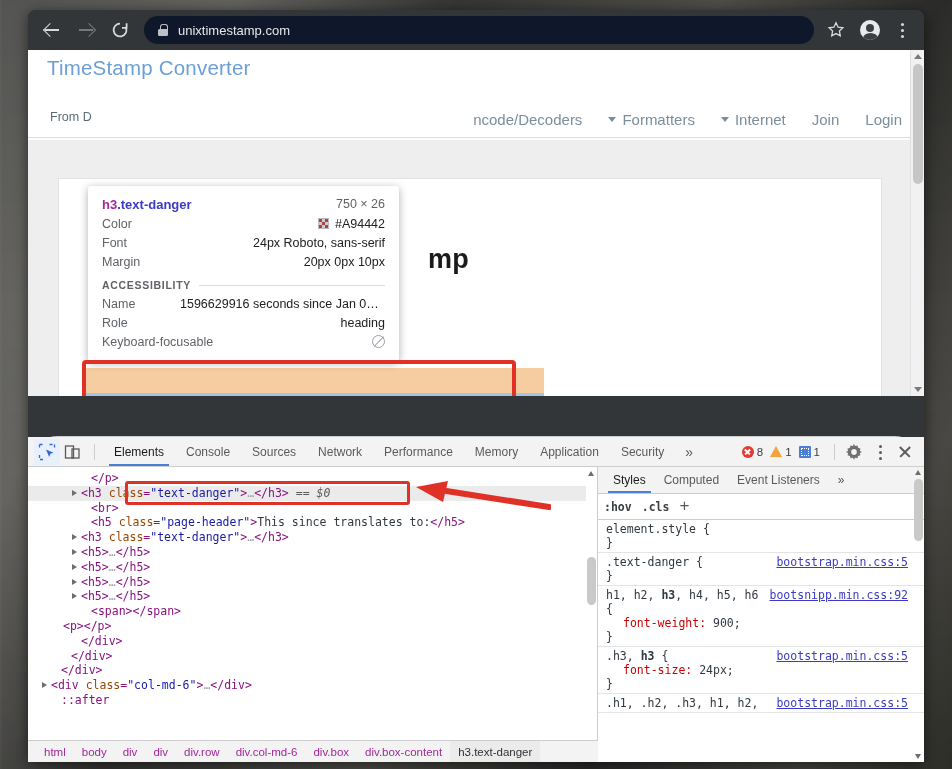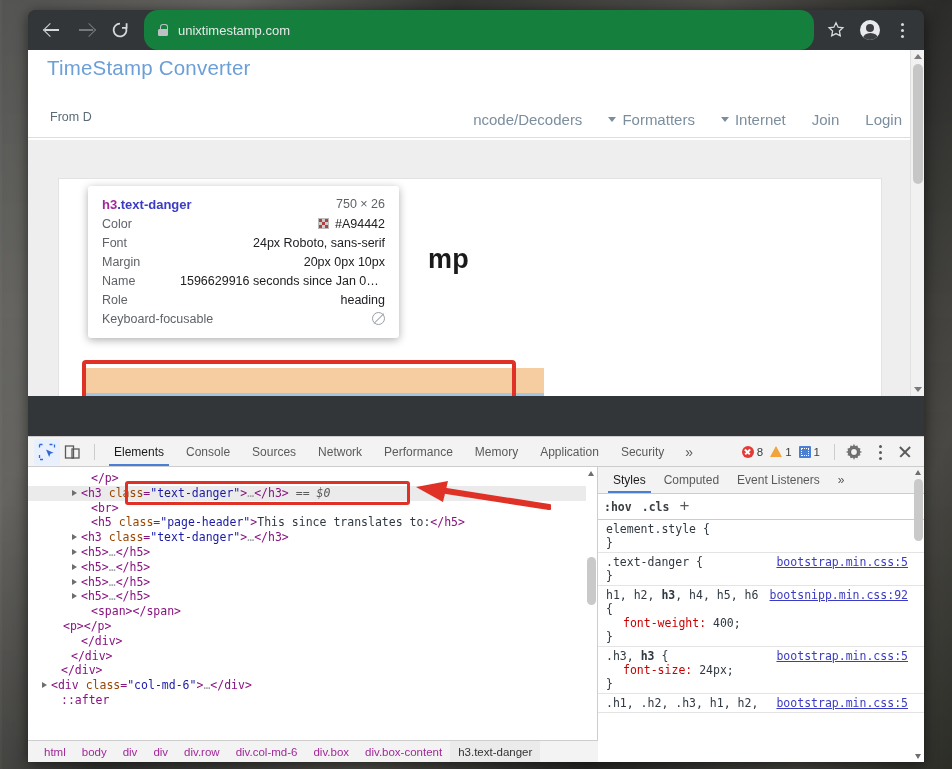--- a/index.html
+++ b/index.html
@@ -165,22 +165,22 @@
   }
   .arrow-right::before { background:#76797c; }
   .arrow-right::after {
     content:""; position:absolute; left:14px; top:11px; width:9px; height:9px;
     border-right:1.8px solid #76797c; border-top:1.8px solid #76797c;
     transform: rotate(45deg);
   }
   .reload svg { position:absolute; left:7px; top:7px; }
   .omnibox {
     flex: 1 1 auto;
-    height: 40px;
-    background: #15803d;
+    height: 28px;
+    background: #0f172a;
     border-radius: 14px;
     margin-left: 6px;
     display: flex;
     align-items: center;
     padding: 0 14px;
     gap: 10px;
   }
   .lock {
     width: 10px; height: 12px;
     position: relative;
@@ -343,20 +343,21 @@
   .page-scroll .up { top:4px; border-bottom:5px solid #7a7a7a; }
   .page-scroll .dn { bottom:4px; border-top:5px solid #7a7a7a; }
 
   
   .devtools {
     position:absolute; left:0; right:0; top:426px; bottom:0;
     background:#fff;
     border-top:1px solid #cdcdcd;
     display:flex; flex-direction:column;
     font-family:"Liberation Sans", sans-serif;
+    border-radius:30px;
   }
   .dt-toolbar {
     height:30px; flex:0 0 auto;
     display:flex; align-items:center;
     background:#f3f3f3;
     border-bottom:1px solid #cdcdcd;
     padding:0 6px;
     gap:0;
   }
   .dt-ico { width:26px; height:26px; position:relative; flex:0 0 auto; }
@@ -587,20 +588,24 @@
           <span>#A94442</span>
         </span>
       </div>
       <div class="tt-row">
         <span class="tt-label">Font</span>
         <span class="tt-val">24px Roboto, sans-serif</span>
       </div>
       <div class="tt-row">
         <span class="tt-label">Margin</span>
         <span class="tt-val">20px 0px 10px</span>
+      </div>
+      <div class="tt-acc-head">
+        <span>ACCESSIBILITY</span>
+        <span class="rule"></span>
       </div>
       <div class="tt-row">
         <span class="tt-label">Name</span>
         <span class="tt-name-val">1596629916 seconds since Jan 01 197…</span>
       </div>
       <div class="tt-row">
         <span class="tt-label">Role</span>
         <span class="tt-val">heading</span>
       </div>
       <div class="tt-row">
@@ -728,21 +733,21 @@
             </div>
             <div class="st-rule">
               <div class="st-sel">.text-danger {</div>
               <a class="srcfile">bootstrap.min.css:5</a>
               <div>}</div>
             </div>
             <div class="st-rule">
               <div class="st-sel"><span>h1, h2, </span><b>h3</b><span>, h4, h5, h6</span></div>
               <a class="srcfile">bootsnipp.min.css:92</a>
               <div>{</div>
-              <div class="prop"><span class="pn">font-weight: </span><span class="pv">400;</span></div>
+              <div class="prop"><span class="pn">font-weight: </span><span class="pv">900;</span></div>
               <div>}</div>
             </div>
             <div class="st-rule">
               <div class="st-sel"><span>.h3, </span><b>h3</b><span> {</span></div>
               <a class="srcfile">bootstrap.min.css:5</a>
               <div class="prop"><span class="pn">font-size: </span><span class="pv">24px;</span></div>
               <div>}</div>
             </div>
             <div class="st-rule">
               <div class="st-sel">.h1, .h2, .h3, h1, h2,</div>

